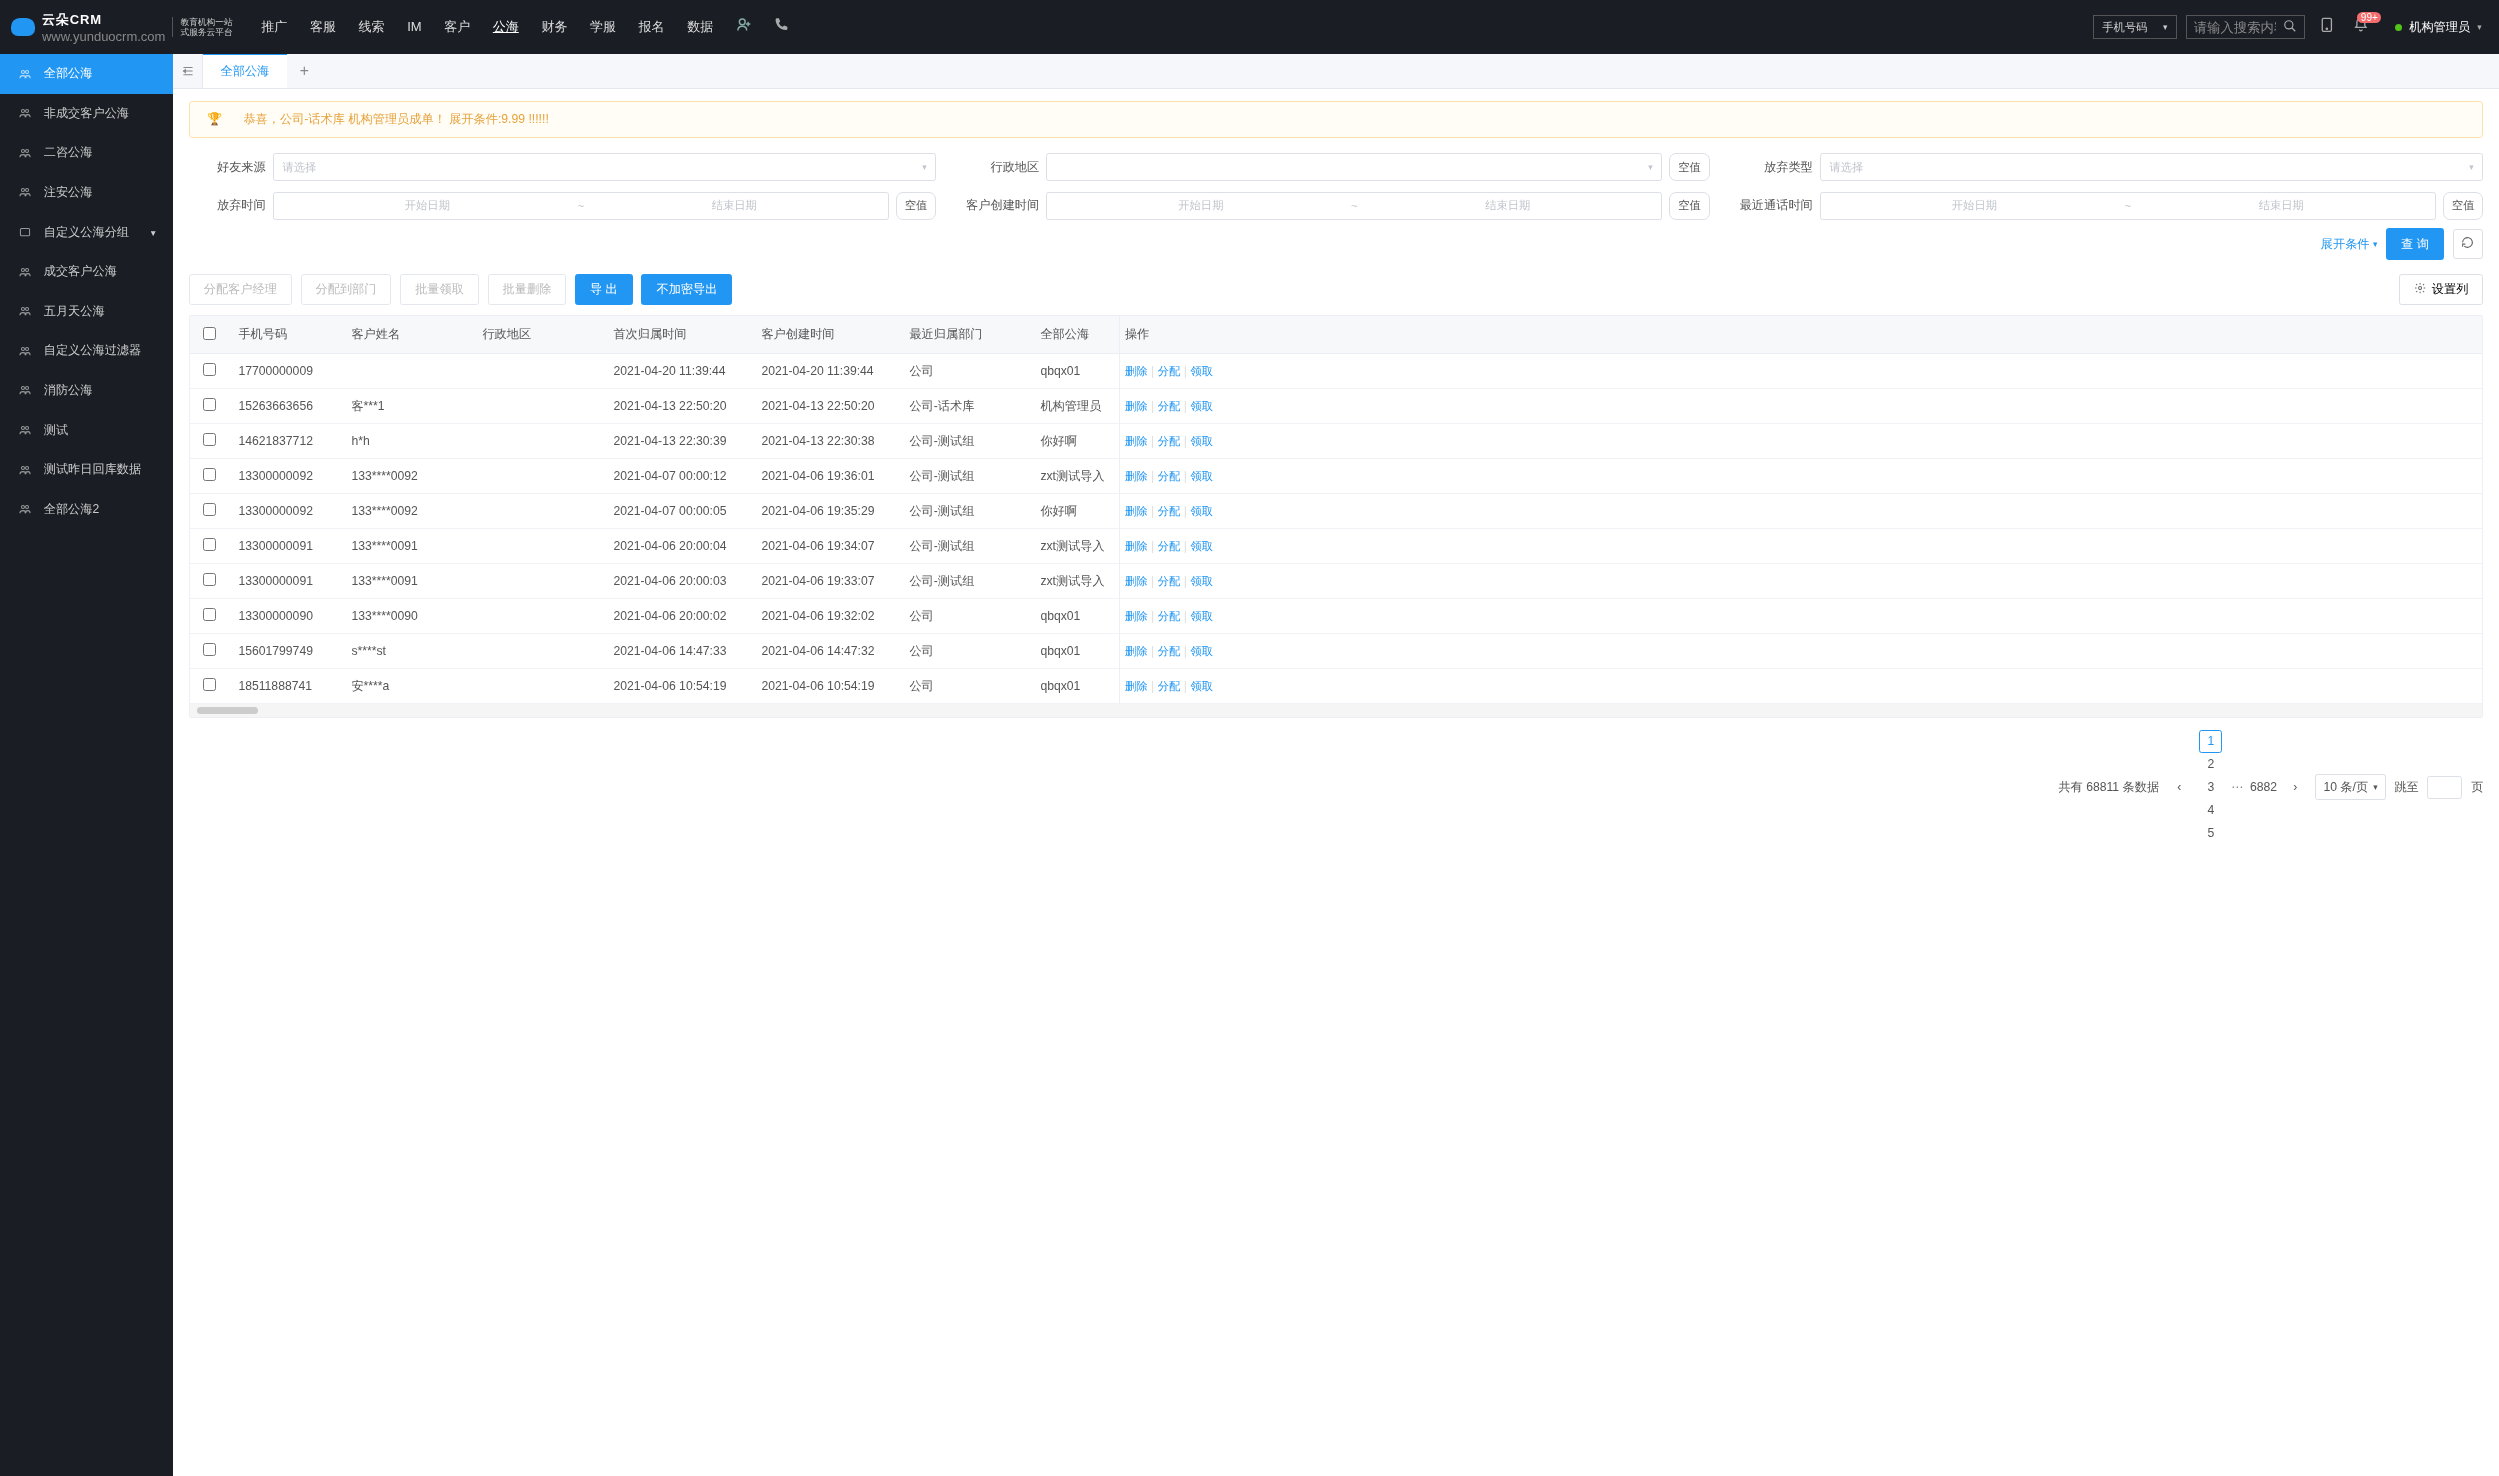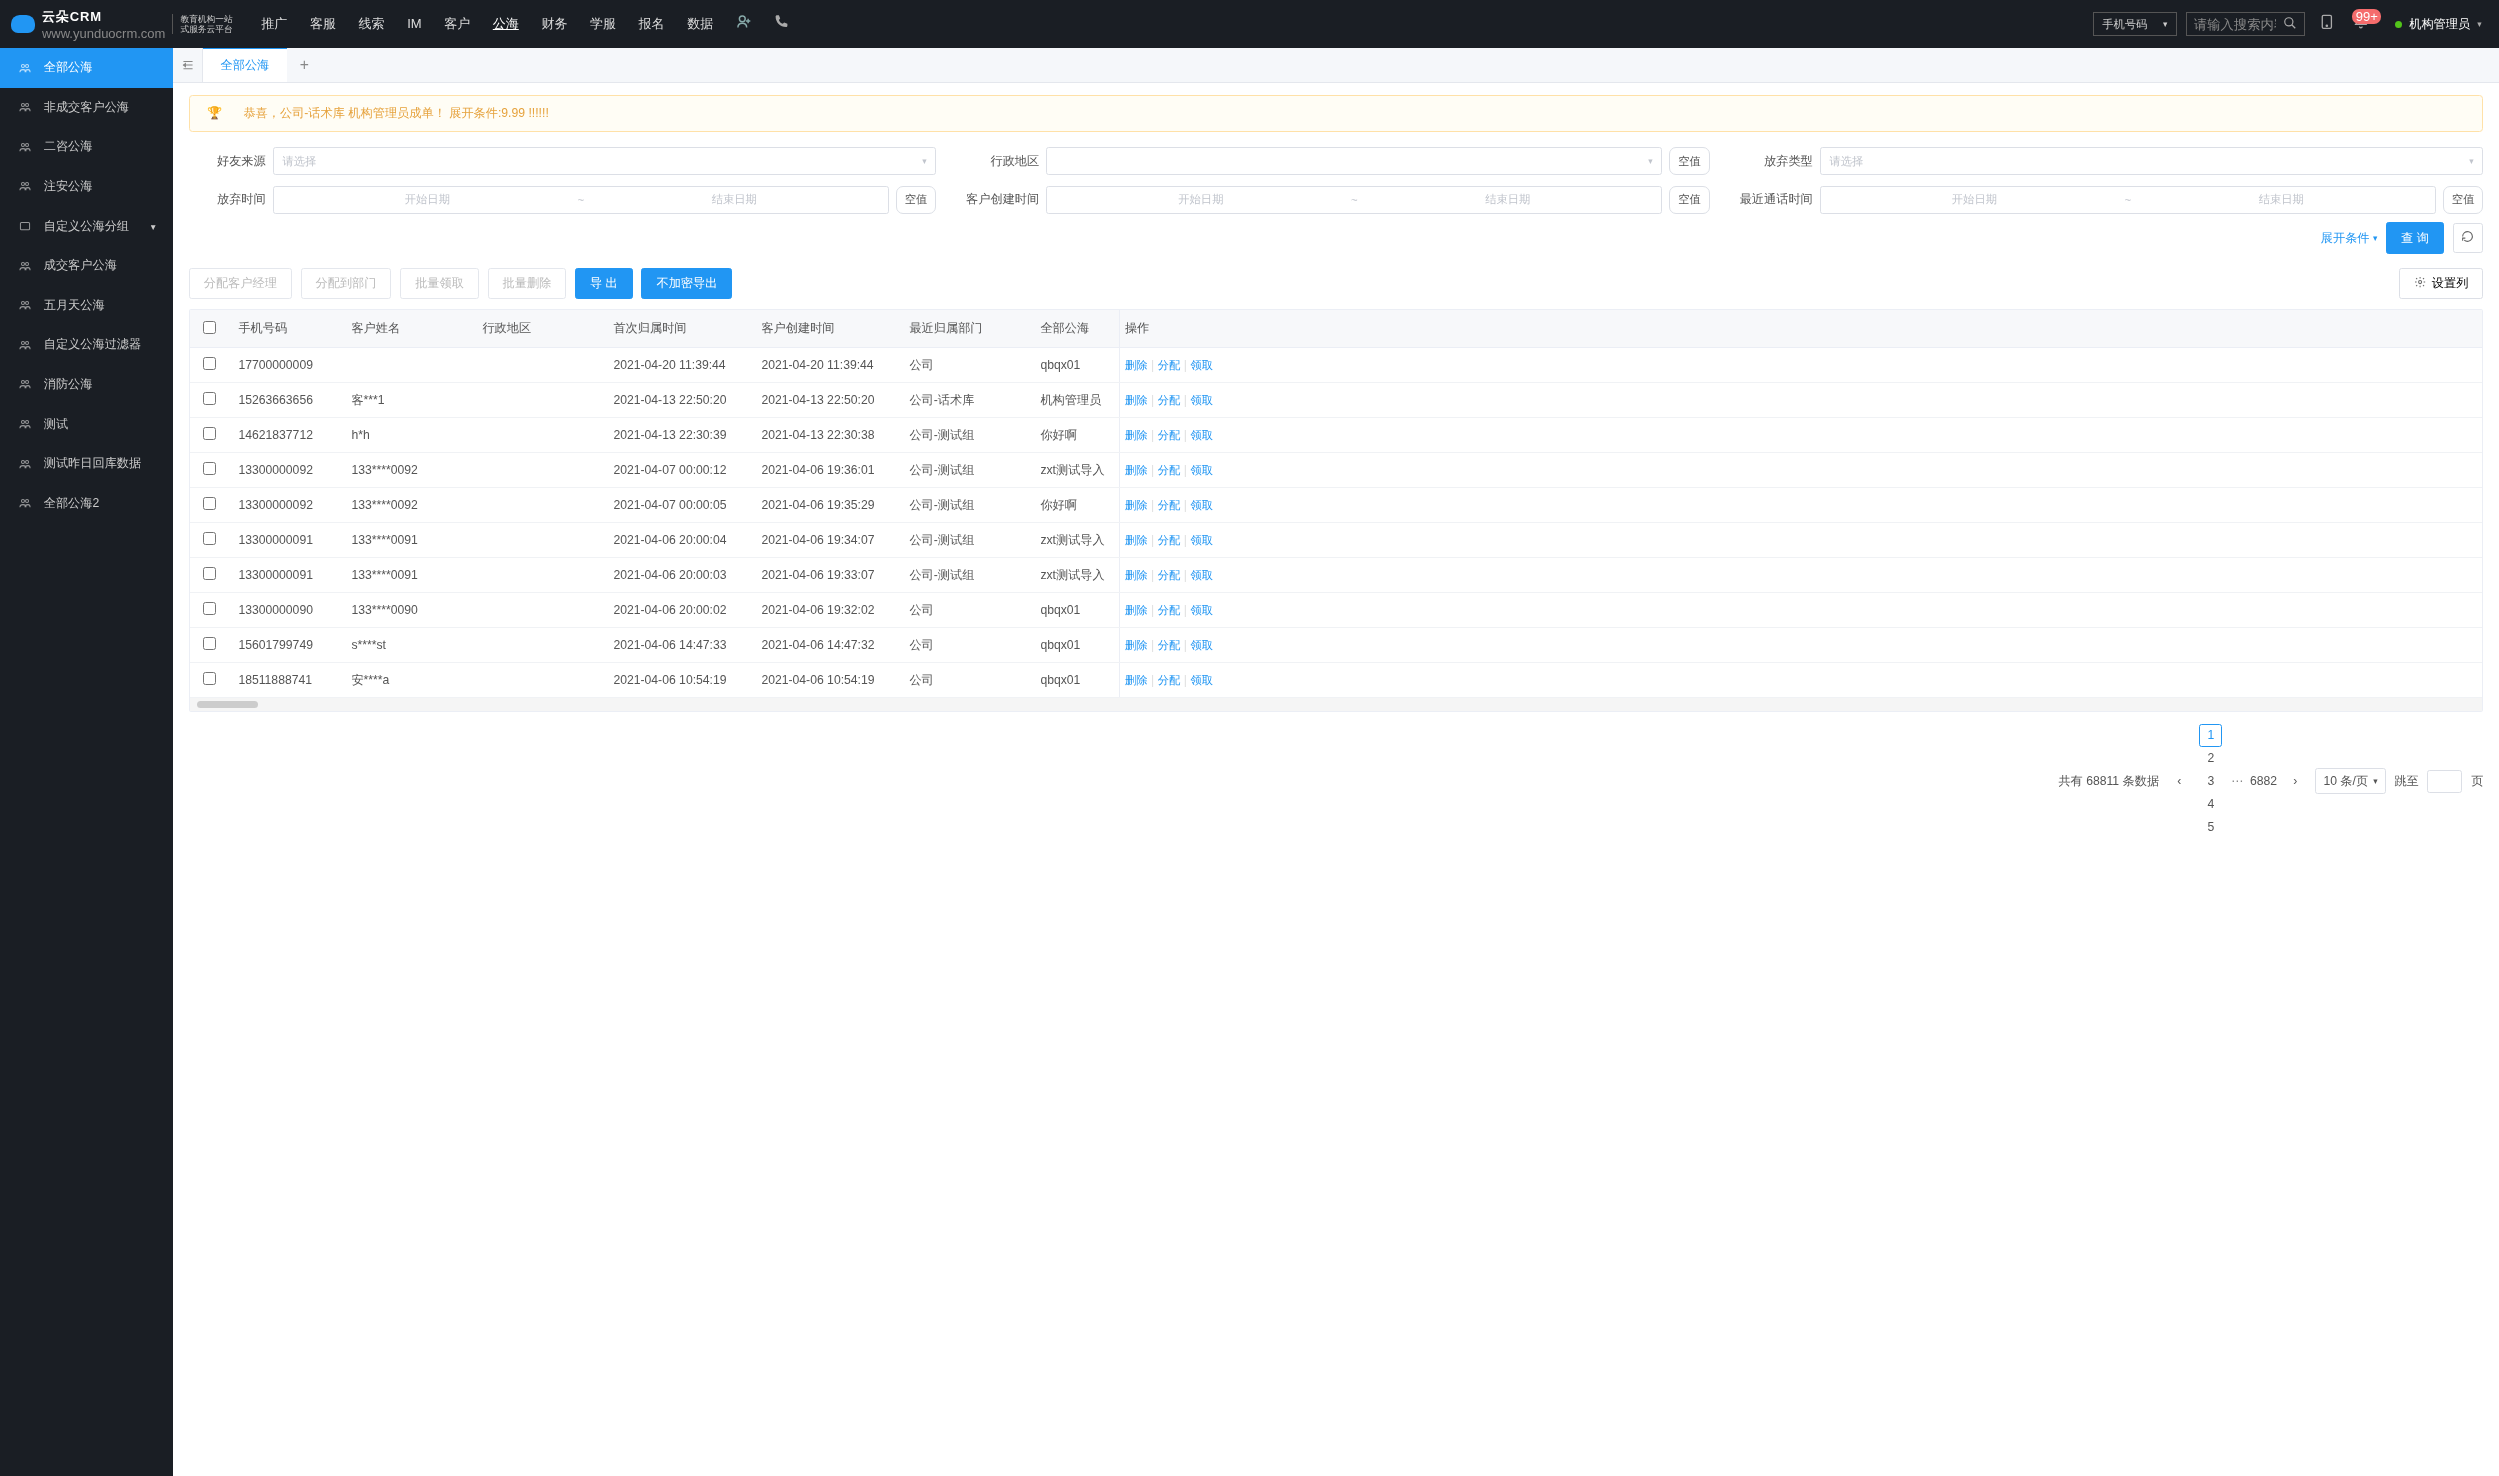--- a/index.html
+++ b/index.html
@@ -1,34 +1,34 @@
 <!DOCTYPE html>
 <html style="font-size:14px"><head>
 <meta charset="utf-8">
 <style>
 * { margin: 0; padding: 0; box-sizing: border-box; }
 body { font-family: -apple-system, "PingFang SC", "Microsoft YaHei", sans-serif; font-size: 12.2px; color: #333; background: #fff; }
 
 
-.header { height: 48px; background: #1a1e24; display: flex; align-items: center; color: #fff; padding: 0 0 0 10.5px; }
+.header { height: 54px; background: #1a1e24; display: flex; align-items: center; color: #fff; padding: 0 0 0 10.5px; }
 .logo { display: flex; align-items: center; gap: 7px; margin-right: 17.5px; font-size: 10.5px; }
 .logo-cloud { width: 24.4px; height: 17.5px; background: #2196f3; border-radius: 8.7px 8.7px 7px 7px; }
 .logo-text { font-weight: bold; font-size: 13px; letter-spacing: 0.9px; }
 .logo-sub { border-left: 0.9px solid #555; padding-left: 7px; font-size: 8.7px; line-height: 1.2; color: #ccc; }
 .nav { display: flex; gap: 0; }
 .nav-item { padding: 0 11.3px; height: 42px; line-height: 42px; cursor: pointer; color: #ddd; font-size: 13px; }
 .nav-item.active { color: #fff; font-weight: 500; text-decoration: underline; }
 .nav-icon-item { padding: 0 10.5px; color: #aaa; cursor: pointer; font-size: 15.7px; }
 .header-right { margin-left: auto; display: flex; align-items: center; gap: 8.7px; padding-right: 17.5px; }
 .search-select { border: 0.9px solid #555; padding: 3.5px 8.7px; color: #ccc; font-size: 11.3px; display: flex; align-items: center; gap: 15.7px; }
 .search-input { background: transparent; border: none; color: #fff; padding: 3.5px 7px; width: 96px; }
 .search-input::placeholder { color: #888; }
 .search-bar { border: 0.9px solid #555; display: flex; align-items: center; padding-right: 7px; }
 .hdr-icon { color: #aaa; font-size: 15.7px; cursor: pointer; position: relative; padding: 0 5.2px; }
-.badge { position: absolute; top: -5.2px; right: -7px; background: #f56c6c; color: #fff; border-radius: 7px; padding: 0 3.5px; font-size: 13px; }
+.badge { position: absolute; top: -5.2px; right: -7px; background: #f56c6c; color: #fff; border-radius: 7px; padding: 0 3.5px; font-size: 10px; }
 .user-area { display: flex; align-items: center; gap: 7px; cursor: pointer; color: #fff; margin-left: 12.2px; }
 .user-dot { width: 7px; height: 7px; background: #52c41a; border-radius: 50%; }
 
 
 .layout { display: flex; height: calc(100vh - 42px); }
 .sidebar { width: 173px; background: #1a1e24; color: #ccc; overflow-y: auto; flex-shrink: 0; }
 .sb-item { display: flex; align-items: center; gap: 12.2px; padding: 11.3px 17.5px; cursor: pointer; font-size: 12.2px; }
 .sb-item.active { background: #2196f3; color: #fff; }
 .sb-icon { width: 14px; height: 12.2px; opacity: 0.7; display: inline-block; }
 .sb-chevron { margin-left: auto; font-size: 9.6px; }

